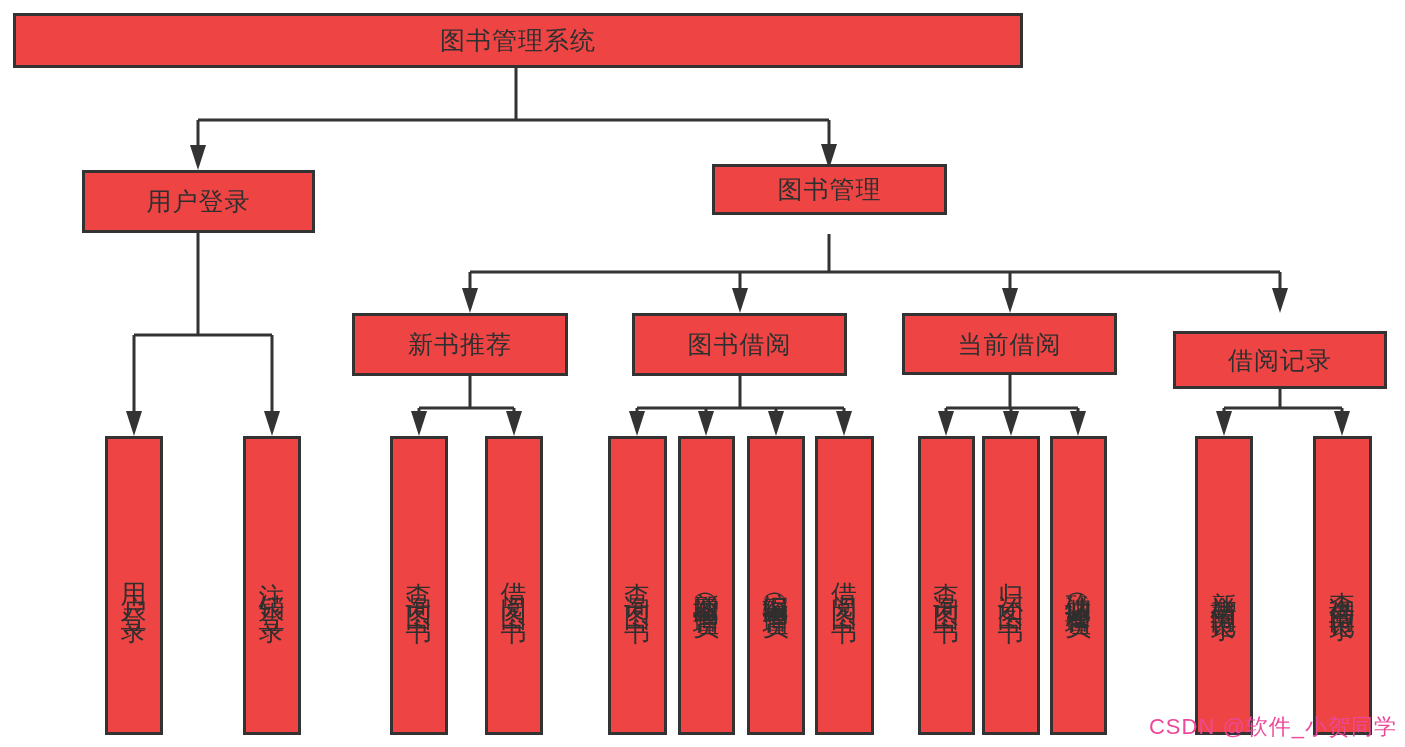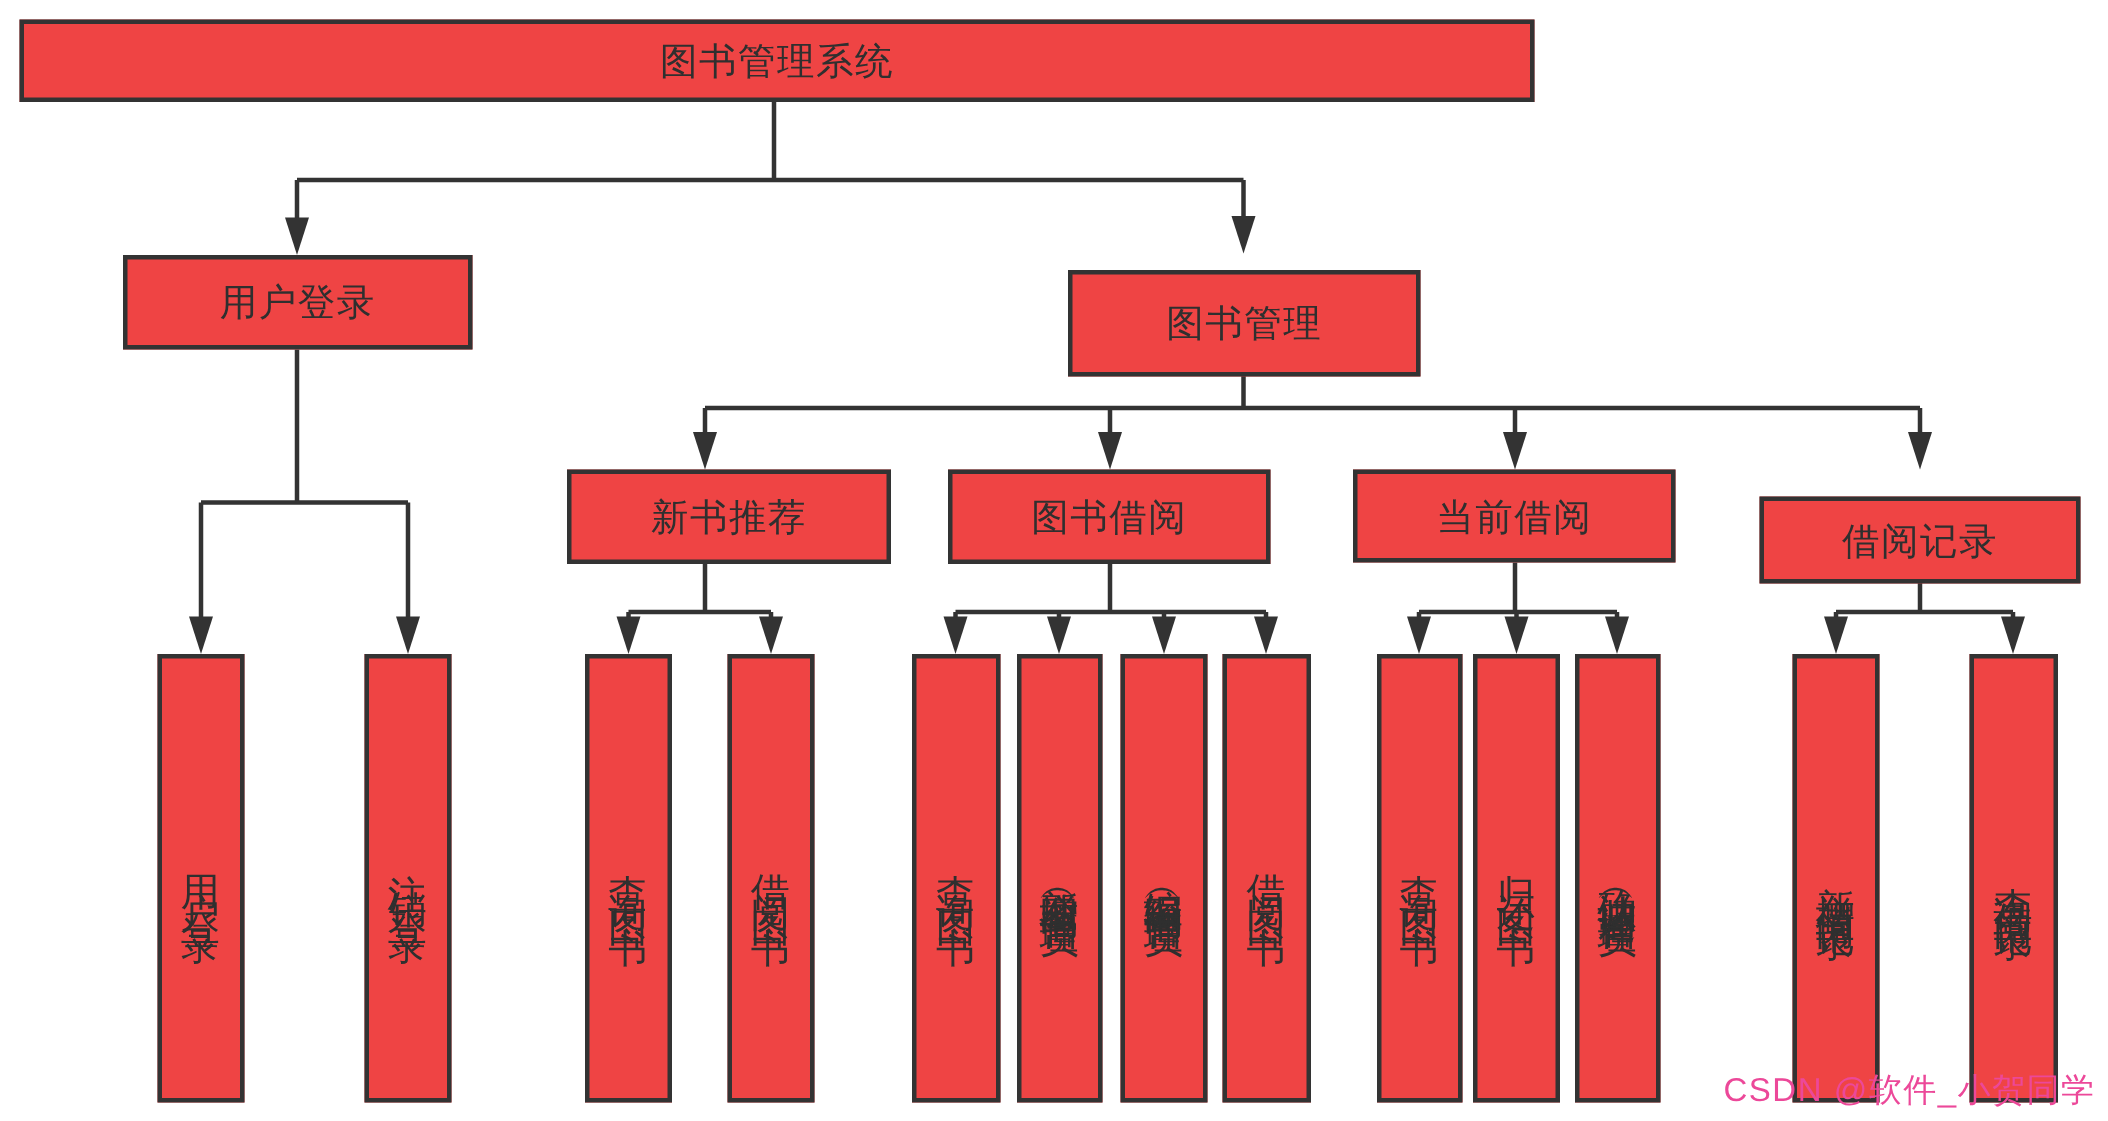--- a/index.html
+++ b/index.html
@@ -65,23 +65,23 @@
     <polygon points="1070,411 1086,411 1078,436"></polygon>
 
     <path d="M1280 375 V408 M1224 408 H1342 M1224 408 V414 M1342 408 V414"></path>
     <polygon points="1216,411 1232,411 1224,436"></polygon>
     <polygon points="1334,411 1350,411 1342,436"></polygon>
   </svg>
 
   <div class="box hbox" style="left:13px;top:13px;width:1010px;height:55px">图书管理系统</div>
 
   <div class="box hbox" style="left:82px;top:170px;width:233px;height:63px">用户登录</div>
-  <div class="box hbox" style="left:712px;top:180px;width:235px;height:71px">图书管理</div>
+  <div class="box hbox" style="left:712px;top:164px;width:235px;height:51px">图书管理</div>
 
-  <div class="box hbox" style="left:378px;top:313px;width:216px;height:63px">新书推荐</div>
+  <div class="box hbox" style="left:352px;top:313px;width:216px;height:63px">新书推荐</div>
   <div class="box hbox" style="left:902px;top:313px;width:215px;height:62px">当前借阅</div>
   <div class="box hbox" style="left:632px;top:313px;width:215px;height:63px">图书借阅</div>
   <div class="box hbox" style="left:1173px;top:331px;width:214px;height:58px">借阅记录</div>
 
   <div class="box leaf sp-loose" style="left:105px">
     <span class="vtext">用户登录</span>
   </div>
   <div class="box leaf sp-loose" style="left:243px">
     <span class="vtext">注销登录</span>
   </div>

